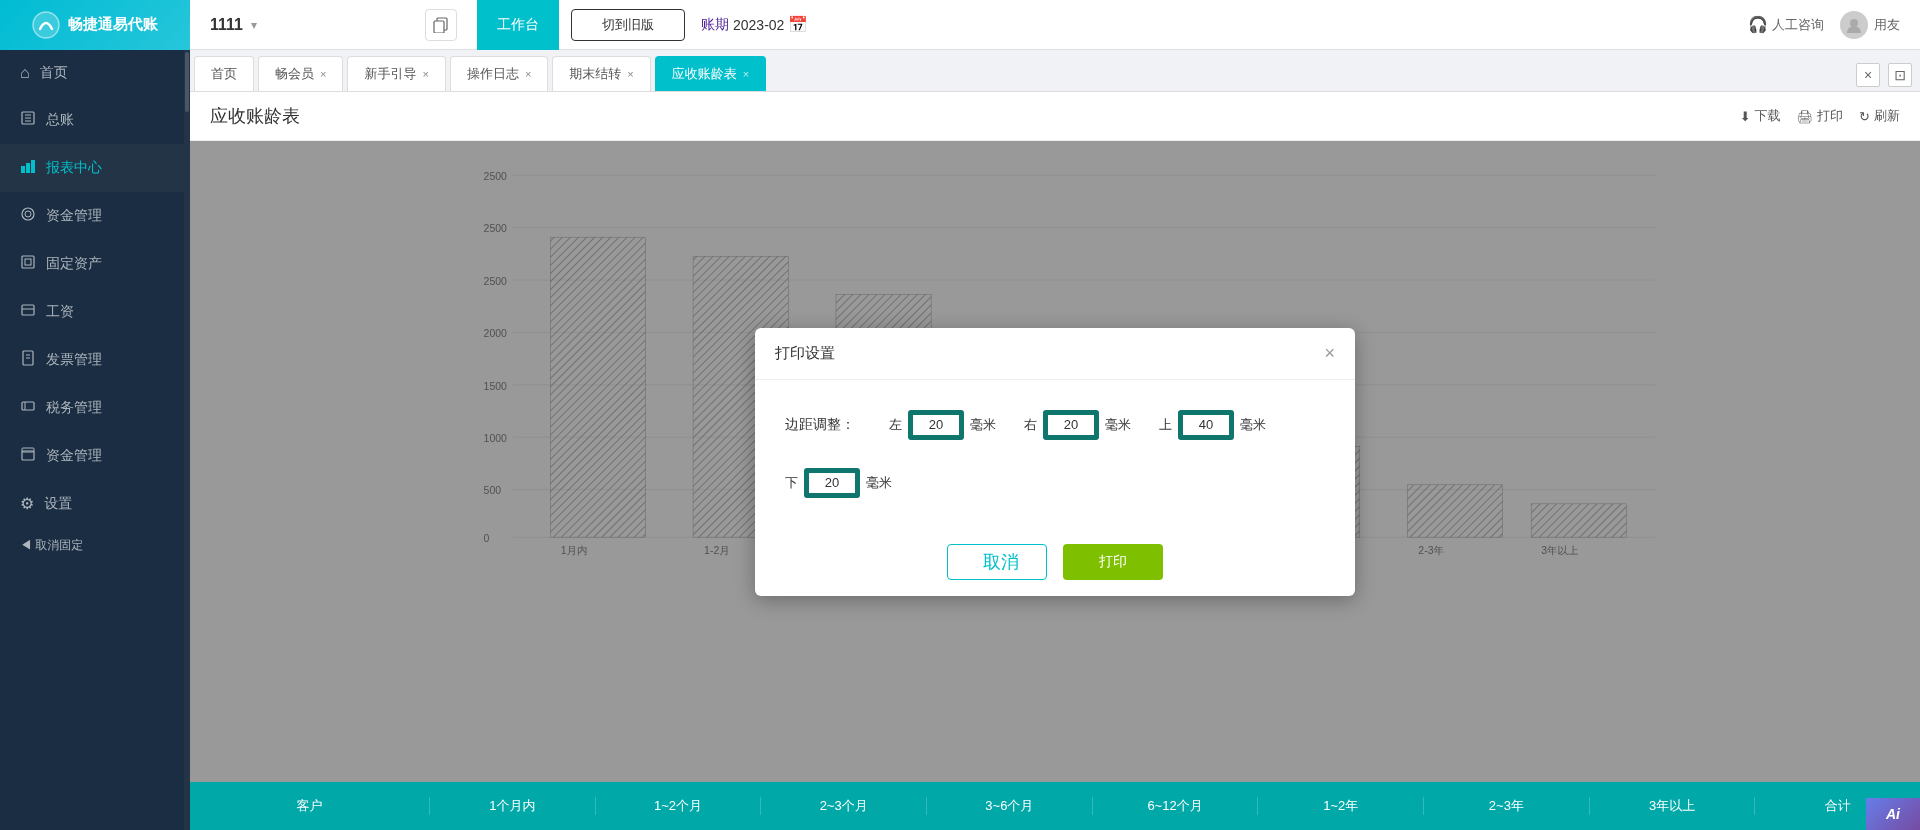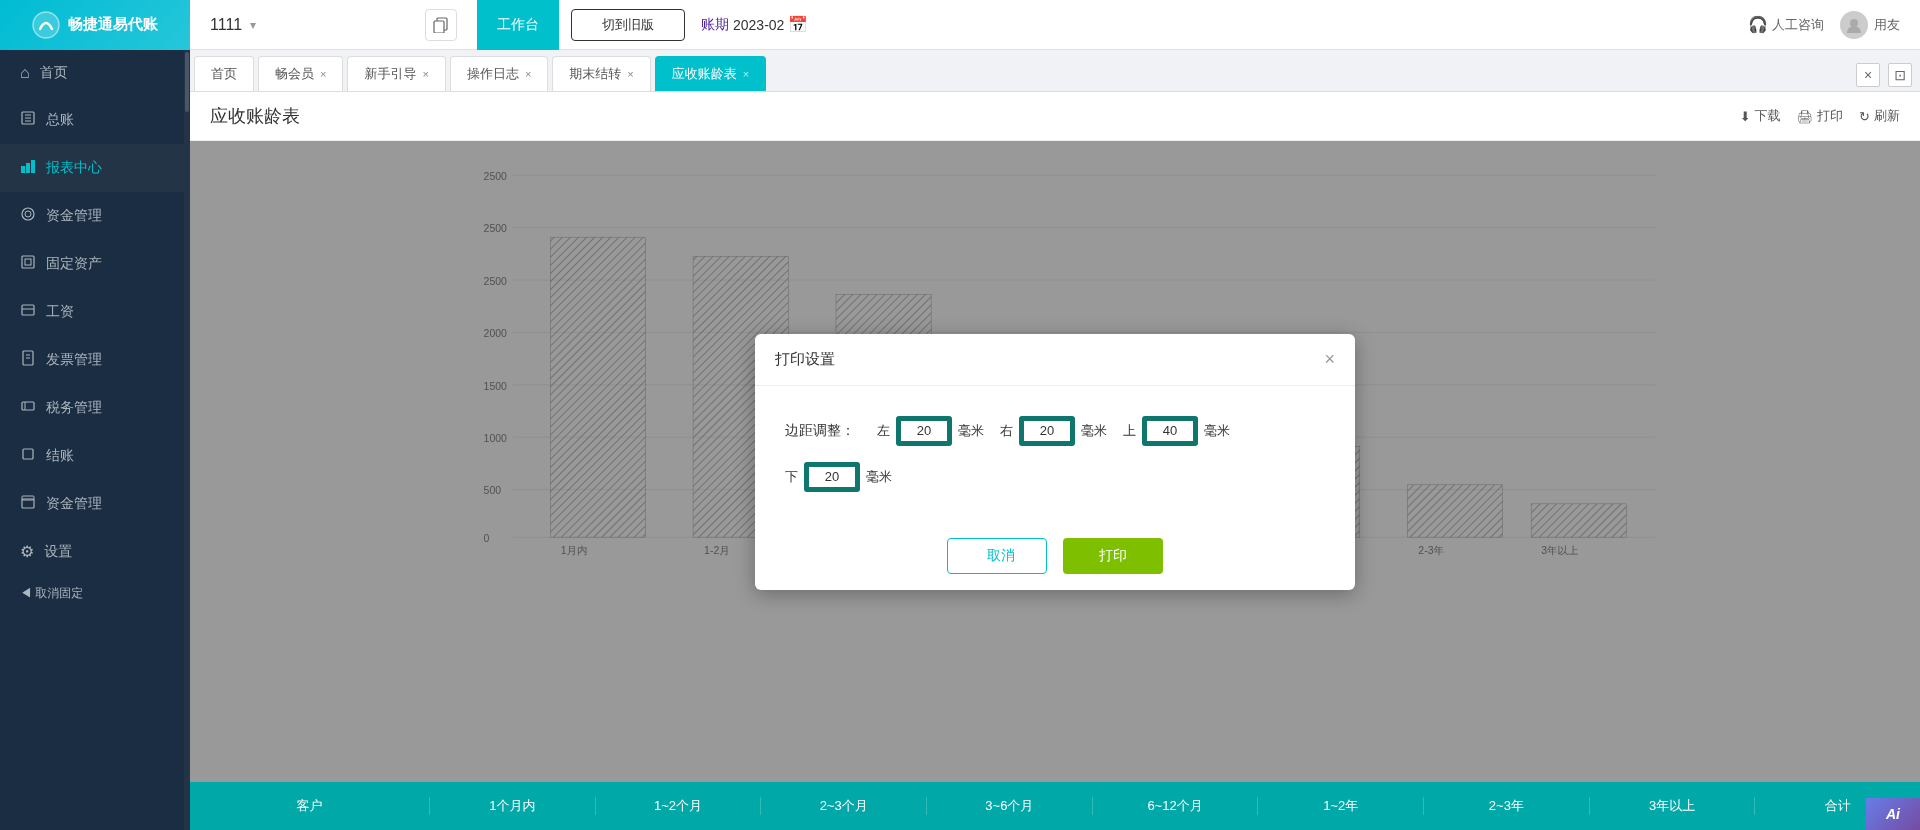--- a/index.html
+++ b/index.html
@@ -34,21 +34,21 @@
     .company-selector {
       display: flex;
       align-items: center;
       margin-left: 20px;
       min-width: 200px;
       cursor: pointer;
     }
     .company-name {
       font-size: 16px;
       color: #333;
-      font-weight: 400;
+      font-weight: 700;
     }
     .dropdown-icon {
       margin-left: 8px;
       color: #999;
       font-size: 12px;
     }
     .copy-btn {
       width: 32px;
       height: 32px;
       border: 1px solid #ddd;
@@ -372,21 +372,21 @@
       cursor: pointer;
       font-size: 18px;
       line-height: 1;
     }
     .modal-body {
       padding: 30px 30px;
     }
     .margin-row {
       display: flex;
       align-items: center;
-      gap: 16px;
+      gap: 28px;
       flex-wrap: wrap;
     }
     .margin-label {
       font-size: 14px;
       color: #333;
       margin-right: 6px;
     }
     .margin-group {
       display: flex;
       align-items: center;
@@ -416,21 +416,21 @@
       gap: 16px;
     }
     .btn-cancel {
       width: 100px;
       height: 36px;
       border: 1px solid #00c0cb;
       background: #fff;
       color: #00c0cb;
       border-radius: 4px;
       cursor: pointer;
-      font-size: 14px;
+      font-size: 18px;
       padding-left: 8px;
     }
     .btn-confirm {
       width: 100px;
       height: 36px;
       background: #7ec000;
       color: #fff;
       border: none;
       border-radius: 4px;
       cursor: pointer;
@@ -553,28 +553,20 @@
       <span>发票管理</span>
     </div>
     <div class="sidebar-item">
       <span class="icon">
         <svg width="16" height="16" viewBox="0 0 16 16" fill="none">
             <rect x="2" y="4" width="12" height="8" rx="1" stroke="#adb5bd" stroke-width="1.2"></rect>
             <line x1="5" y1="4" x2="5" y2="12" stroke="#adb5bd" stroke-width="1"></line>
           </svg>
       </span>
       <span>税务管理</span>
-    </div>
-    <div class="sidebar-item">
-      <span class="icon">
-        <svg width="16" height="16" viewBox="0 0 16 16" fill="none">
-            <rect x="3" y="3" width="10" height="10" rx="1" stroke="#adb5bd" stroke-width="1.2"></rect>
-          </svg>
-      </span>
-      <span>结账</span>
     </div>
     <div class="sidebar-item">
       <span class="icon">
         <svg width="16" height="16" viewBox="0 0 16 16" fill="none">
             <rect x="2" y="5" width="12" height="9" rx="1" stroke="#adb5bd" stroke-width="1.2"></rect>
             <rect x="2" y="2" width="12" height="4" rx="1" stroke="#adb5bd" stroke-width="1"></rect>
           </svg>
       </span>
       <span>资金管理</span>
     </div>

